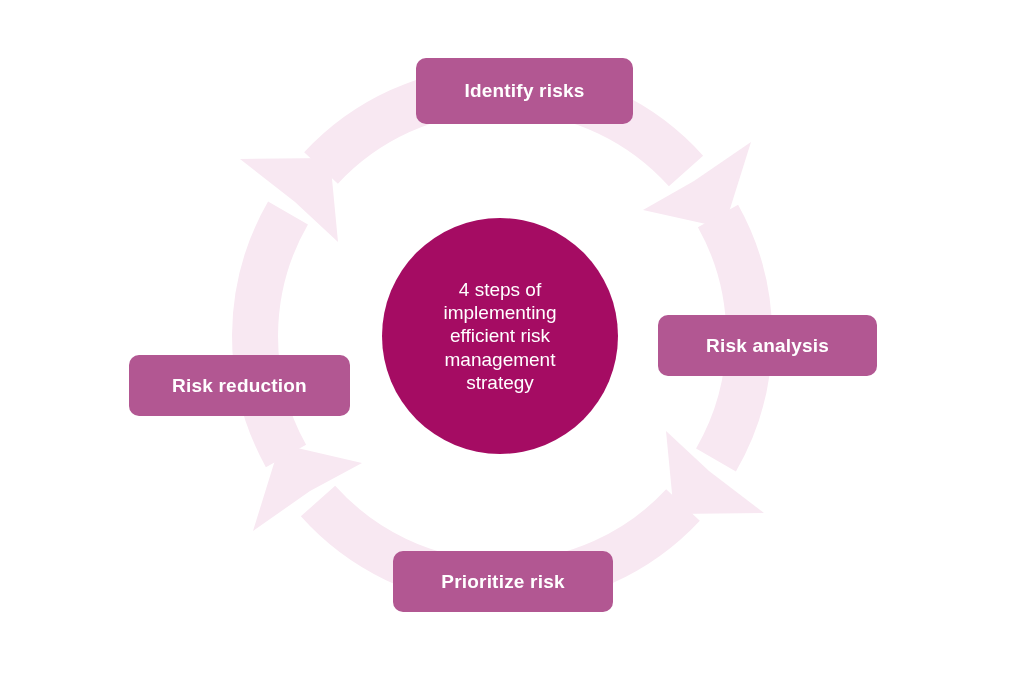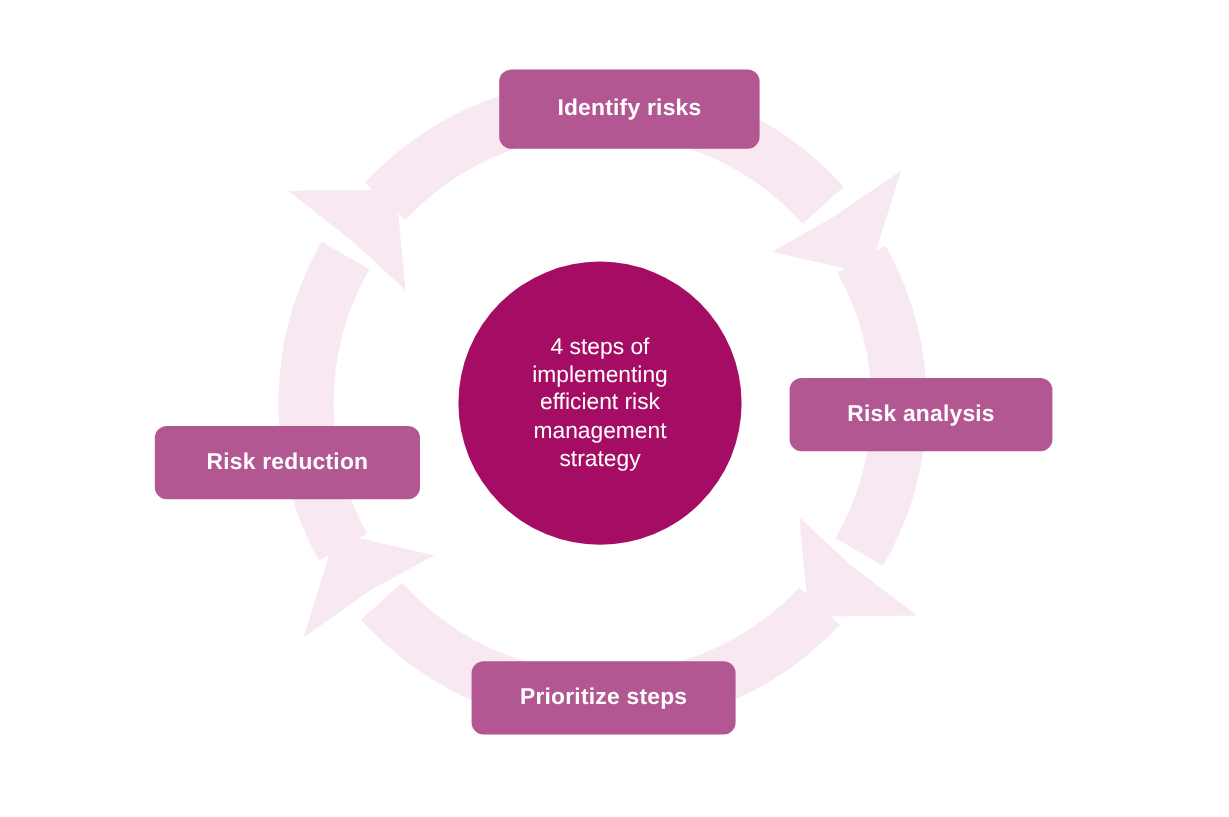--- a/index.html
+++ b/index.html
@@ -89,21 +89,21 @@
 
   <div class="step step-top">
     <span>Identify risks</span>
   </div>
 
   <div class="step step-right">
     <span>Risk analysis</span>
   </div>
 
   <div class="step step-bottom">
-    <span>Prioritize steps</span>
+    <span>Prioritize risk</span>
   </div>
 
   <div class="step step-left">
     <span>Risk reduction</span>
   </div>
 
   <div class="center-circle">
     <span class="circle-label">4 steps of implementing efficient risk management strategy</span>
   </div>
 

